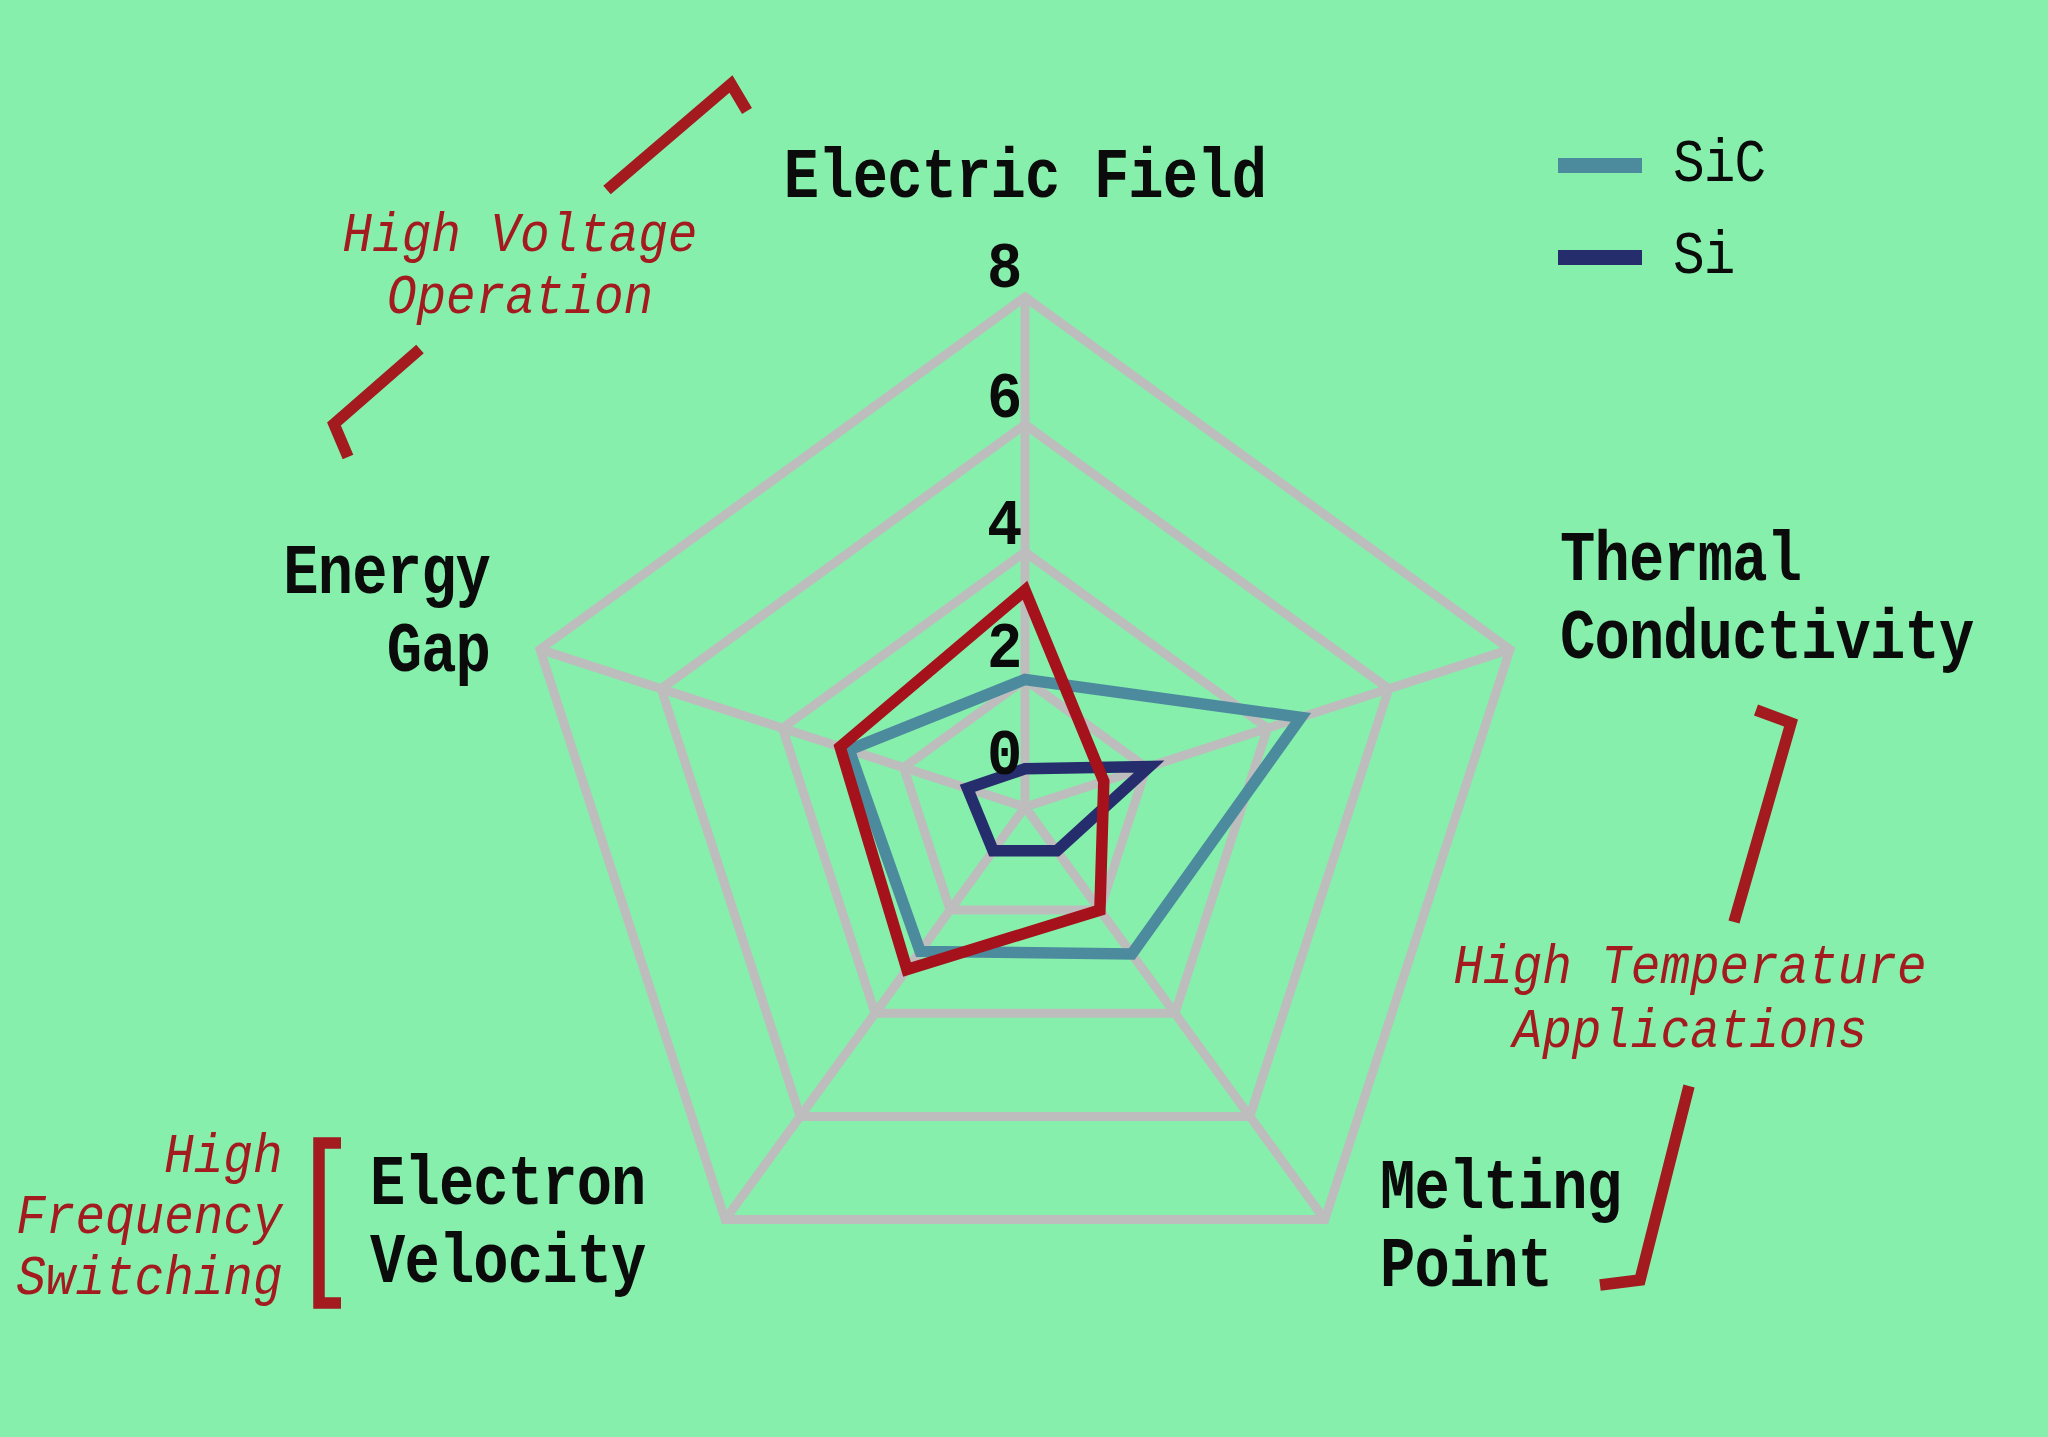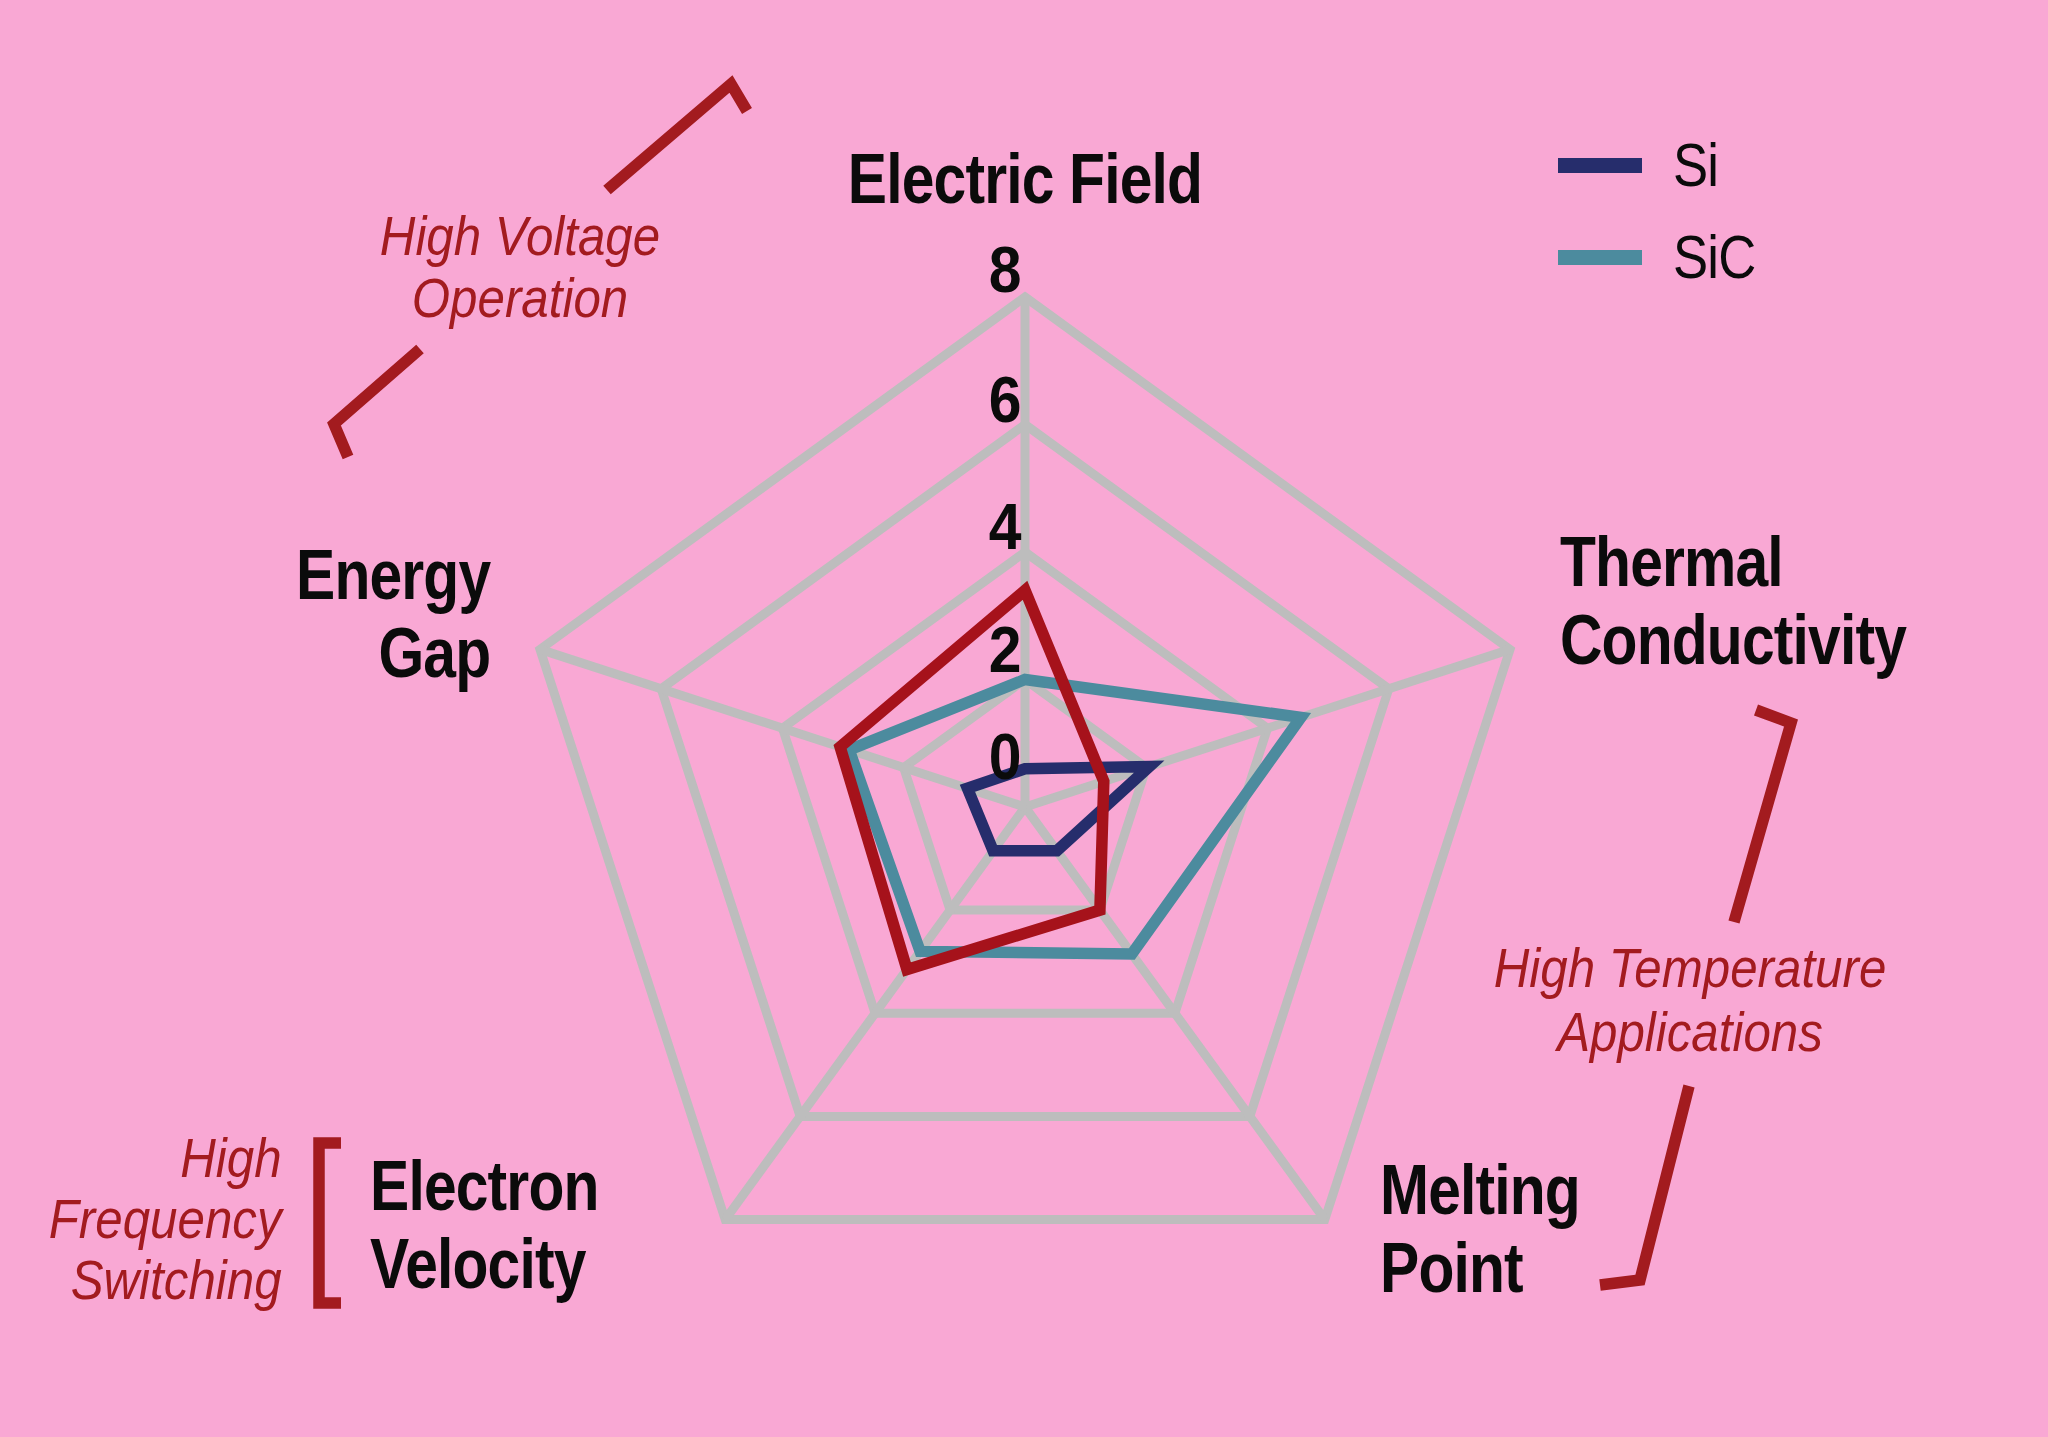--- a/index.html
+++ b/index.html
@@ -2,22 +2,22 @@
 <html style="--annot-red: #A31B1F; --grid-color: #BDBDBD;"><head>
 <meta charset="utf-8">
 <style>
   :root{
     --annot-red:#A31B1F;
     --grid-color:#BDBDBD;
     --ink:#0b0b0b;
   }
   html,body{margin:0;padding:0;background:#ffffff;}
   .stage{
-    position:relative;width:2048px;height:1437px;background:#f9a8d4;overflow:hidden;
-    font-family:Liberation Sans, sans-serif;color:var(--ink);
+    position:relative;width:2048px;height:1437px;background:#86efac;overflow:hidden;
+    font-family:Liberation Mono, monospace;color:var(--ink);
   }
   #radar-svg{position:absolute;left:0;top:0;width:2048px;height:1437px;}
   #grid-rings polygon{fill:none;stroke:var(--grid-color);stroke-width:9;stroke-linejoin:miter;}
   #grid-spokes line{stroke:var(--grid-color);stroke-width:9;}
   .series-line{fill:none;stroke-width:11.5;stroke-linejoin:miter;}
   .bracket{fill:none;stroke:var(--annot-red);stroke-width:11.5;}
 
   .axis-label{
     position:absolute;font-weight:bold;font-size:70px;line-height:78px;
     letter-spacing:-1px;white-space:nowrap;color:var(--ink);
@@ -108,26 +108,26 @@
   </div>
 
   <div class="tick" id="tick-8">8</div>
   <div class="tick" id="tick-6">6</div>
   <div class="tick" id="tick-4">4</div>
   <div class="tick" id="tick-2">2</div>
   <div class="tick" id="tick-0">0</div>
 
   <div class="legend">
     <div class="legend-row">
+      <div class="legend-swatch" style="background: rgb(76, 139, 158);"></div>
+      <div class="legend-label">SiC</div>
+    </div>
+    <div class="legend-row">
       <div class="legend-swatch" style="background: rgb(38, 45, 108);"></div>
       <div class="legend-label">Si</div>
-    </div>
-    <div class="legend-row">
-      <div class="legend-swatch" style="background: rgb(76, 139, 158);"></div>
-      <div class="legend-label">SiC</div>
     </div>
   </div>
 
   <div class="annot annot-hv">
     <div>High Voltage</div>
     <div>Operation</div>
   </div>
   <div class="annot annot-ht">
     <div>High Temperature</div>
     <div>Applications</div>

